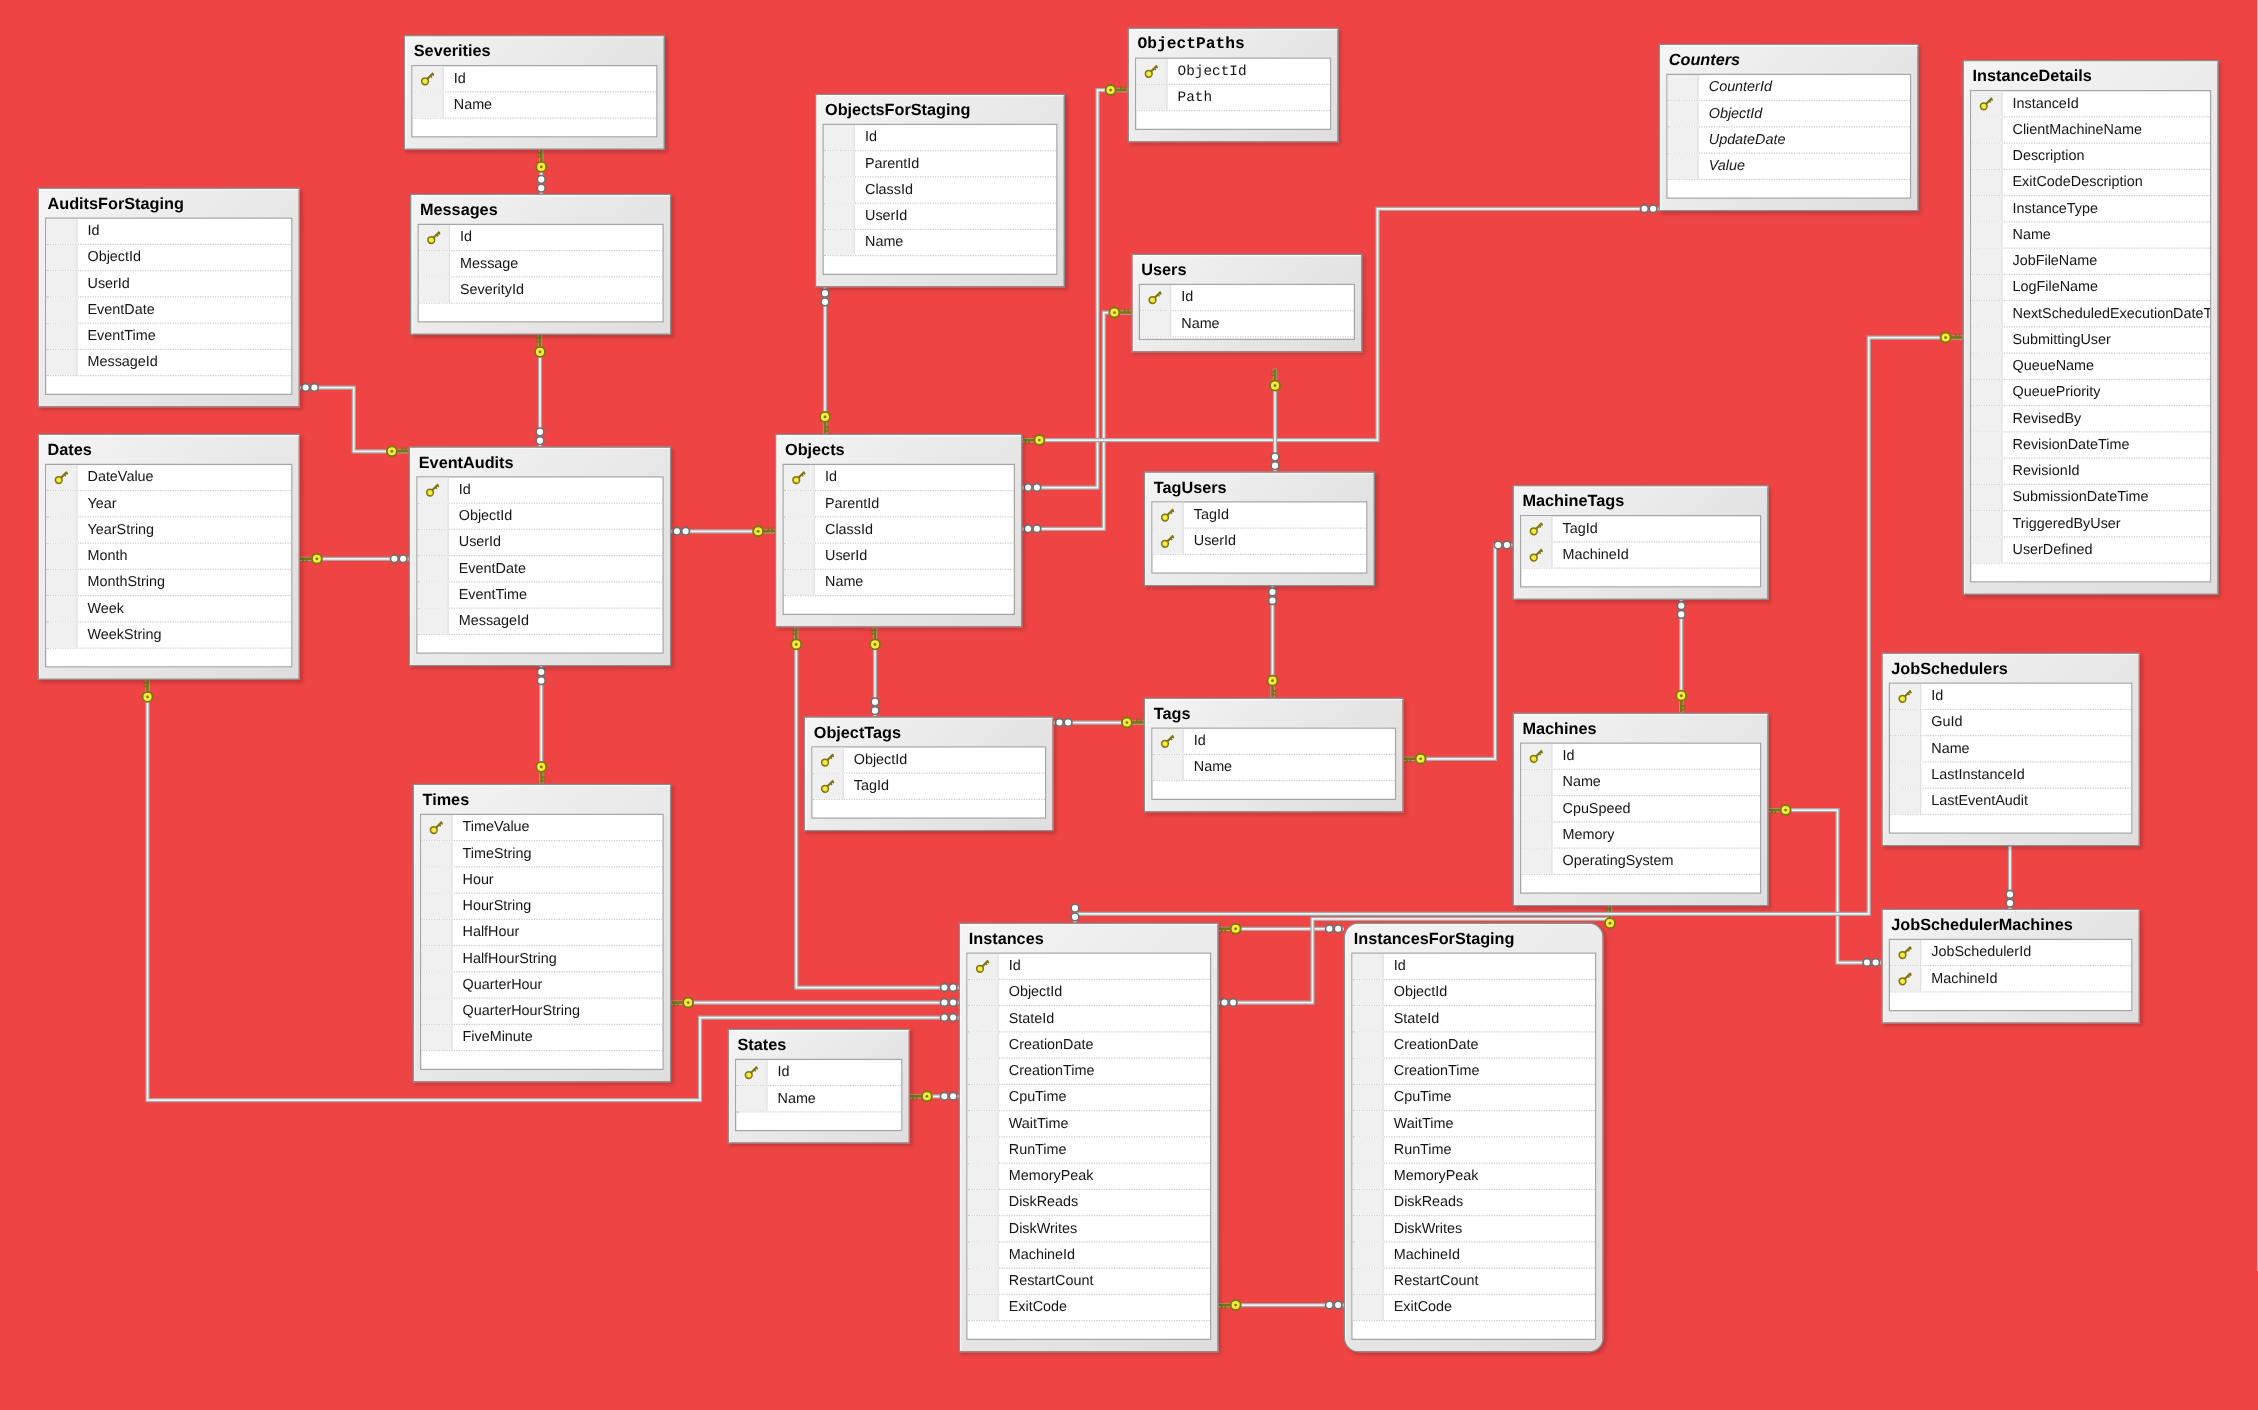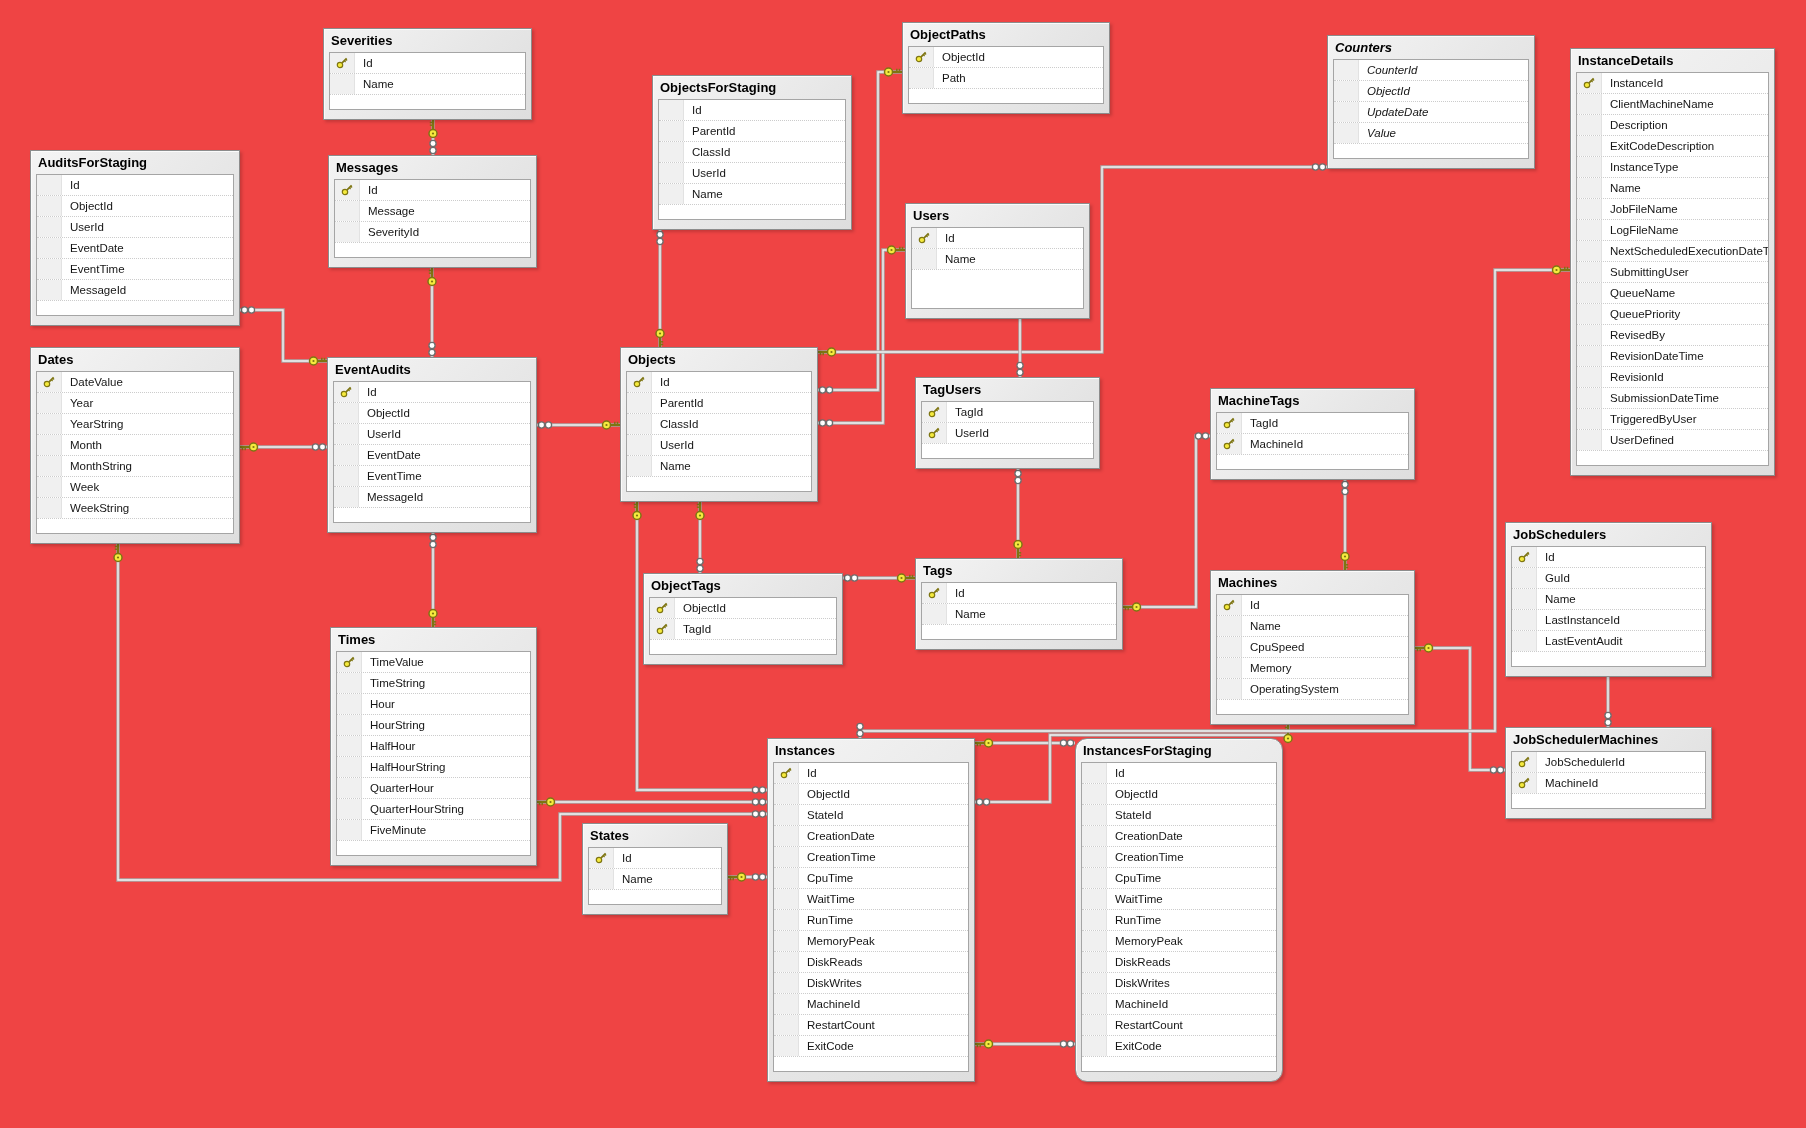--- a/index.html
+++ b/index.html
@@ -507,41 +507,41 @@
           <div class="row">
             <div class="cell-icon"></div>
             <div class="cell-name">UserId</div>
           </div>
           <div class="row">
             <div class="cell-icon"></div>
             <div class="cell-name">Name</div>
           </div>
         </div>
       </div>
-      <div class="tbl" style="left: 902px; top: 22px; width: 208px; height: 92px;">
+      <div class="tbl" style="left: 902px; top: 22px; width: 169px; height: 92px; font-family: Liberation Mono, monospace;">
         <div class="tbl-title">ObjectPaths</div>
         <div class="tbl-body">
           <div class="row">
             <div class="cell-icon">
               <svg width="12" height="12" viewBox="0 0 12 12">
                 <line x1="5.6" y1="6.4" x2="10.6" y2="1.4" stroke="#7e7512" stroke-width="1.7"></line>
                 <line x1="8.3" y1="3.7" x2="9.6" y2="5.0" stroke="#7e7512" stroke-width="1.2"></line>
                 <line x1="9.8" y1="2.2" x2="11.1" y2="3.5" stroke="#7e7512" stroke-width="1.2"></line>
                 <circle cx="4" cy="8" r="2.7" fill="#f5ea3d" stroke="#7e7512" stroke-width="1.2"></circle>
               </svg>
             </div>
             <div class="cell-name">ObjectId</div>
           </div>
           <div class="row">
             <div class="cell-icon"></div>
             <div class="cell-name">Path</div>
           </div>
         </div>
       </div>
-      <div class="tbl" style="left: 905px; top: 203px; width: 185px; height: 116px;">
+      <div class="tbl" style="left: 905px; top: 203px; width: 185px; height: 79px;">
         <div class="tbl-title">Users</div>
         <div class="tbl-body">
           <div class="row">
             <div class="cell-icon">
               <svg width="12" height="12" viewBox="0 0 12 12">
                 <line x1="5.6" y1="6.4" x2="10.6" y2="1.4" stroke="#7e7512" stroke-width="1.7"></line>
                 <line x1="8.3" y1="3.7" x2="9.6" y2="5.0" stroke="#7e7512" stroke-width="1.2"></line>
                 <line x1="9.8" y1="2.2" x2="11.1" y2="3.5" stroke="#7e7512" stroke-width="1.2"></line>
                 <circle cx="4" cy="8" r="2.7" fill="#f5ea3d" stroke="#7e7512" stroke-width="1.2"></circle>
               </svg>

